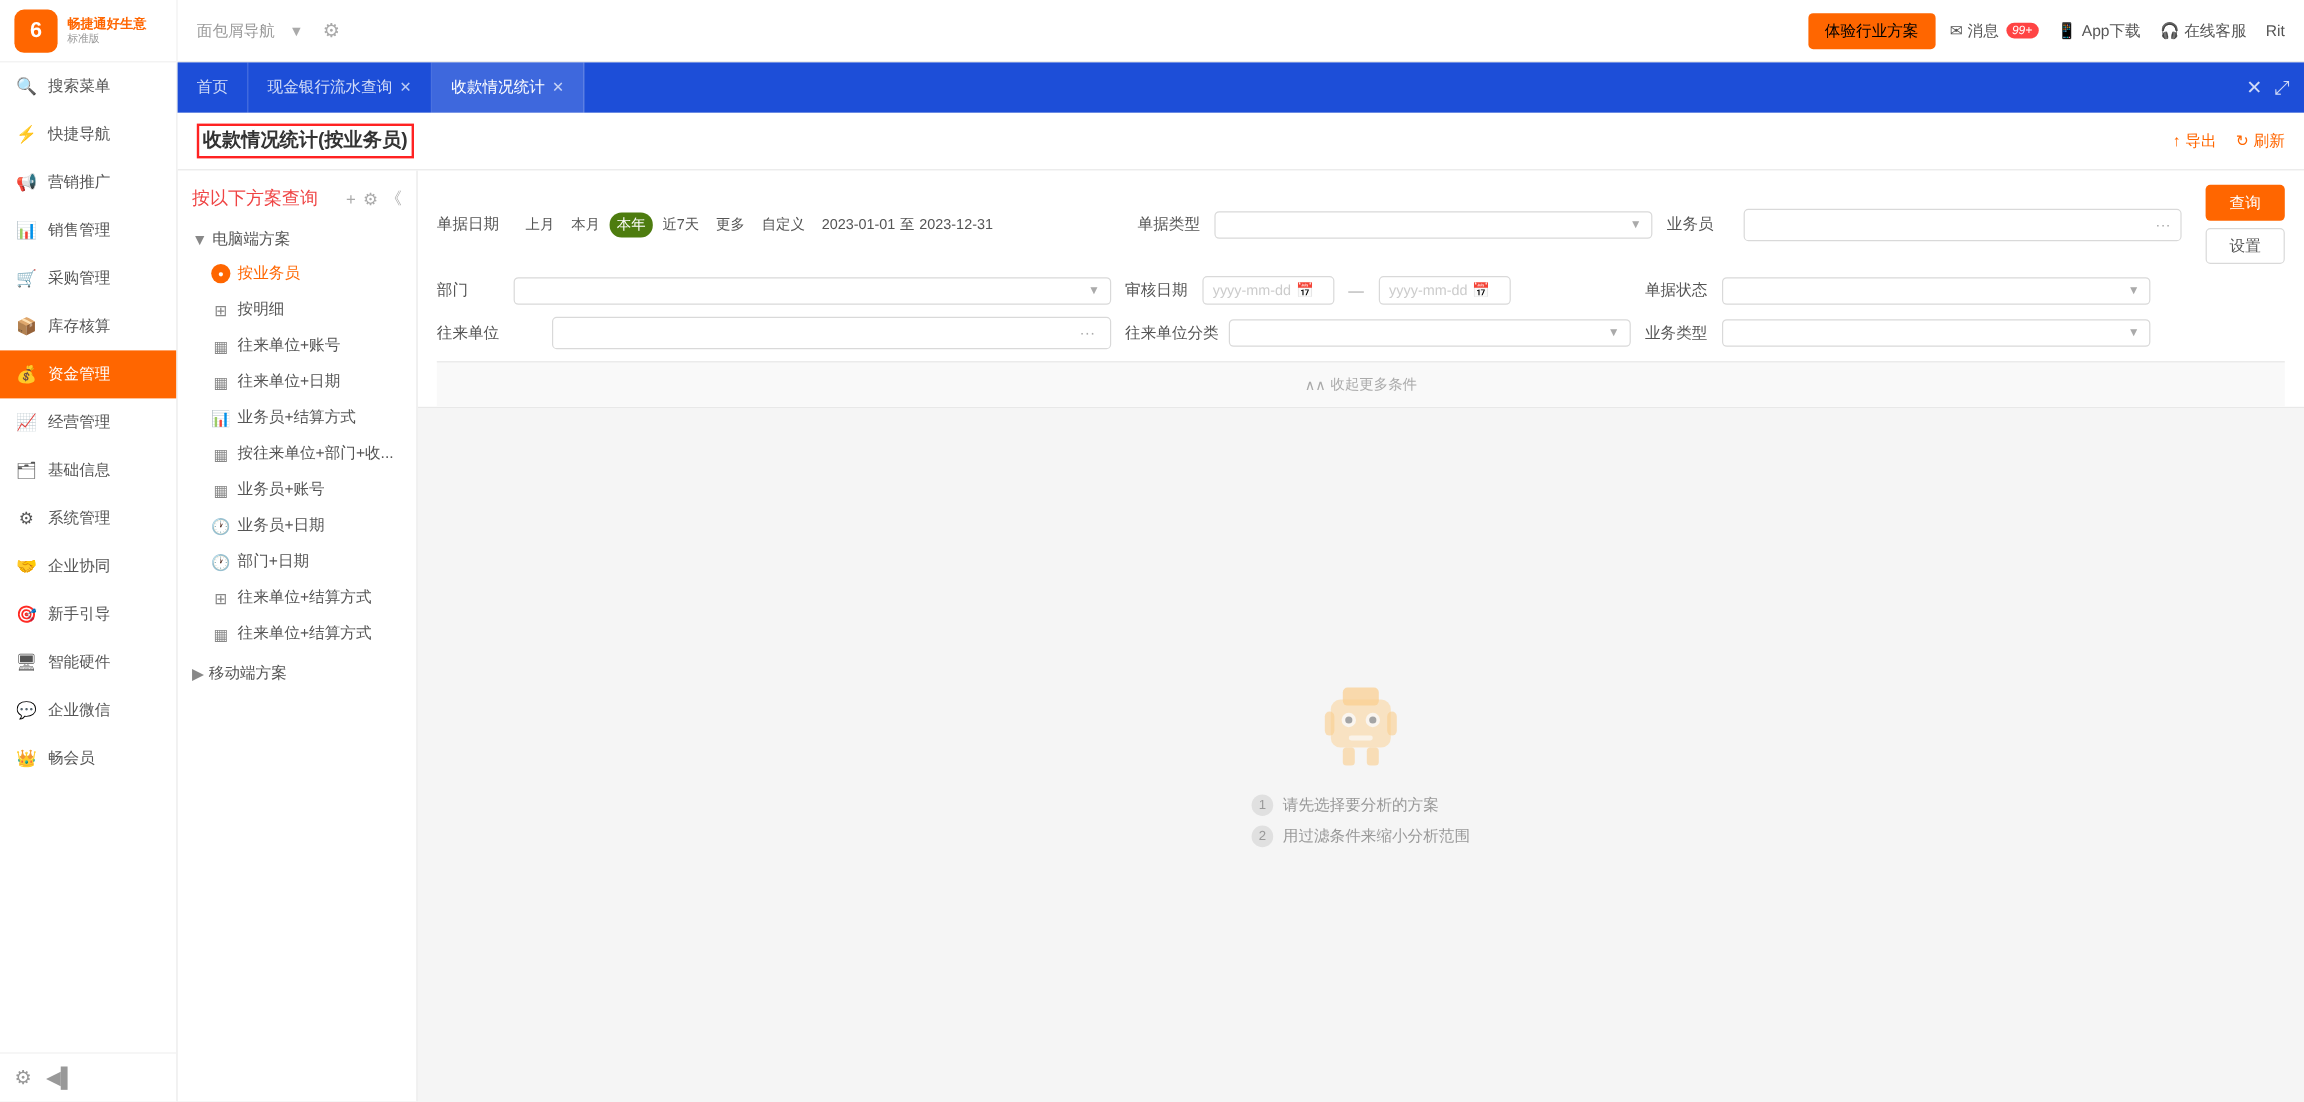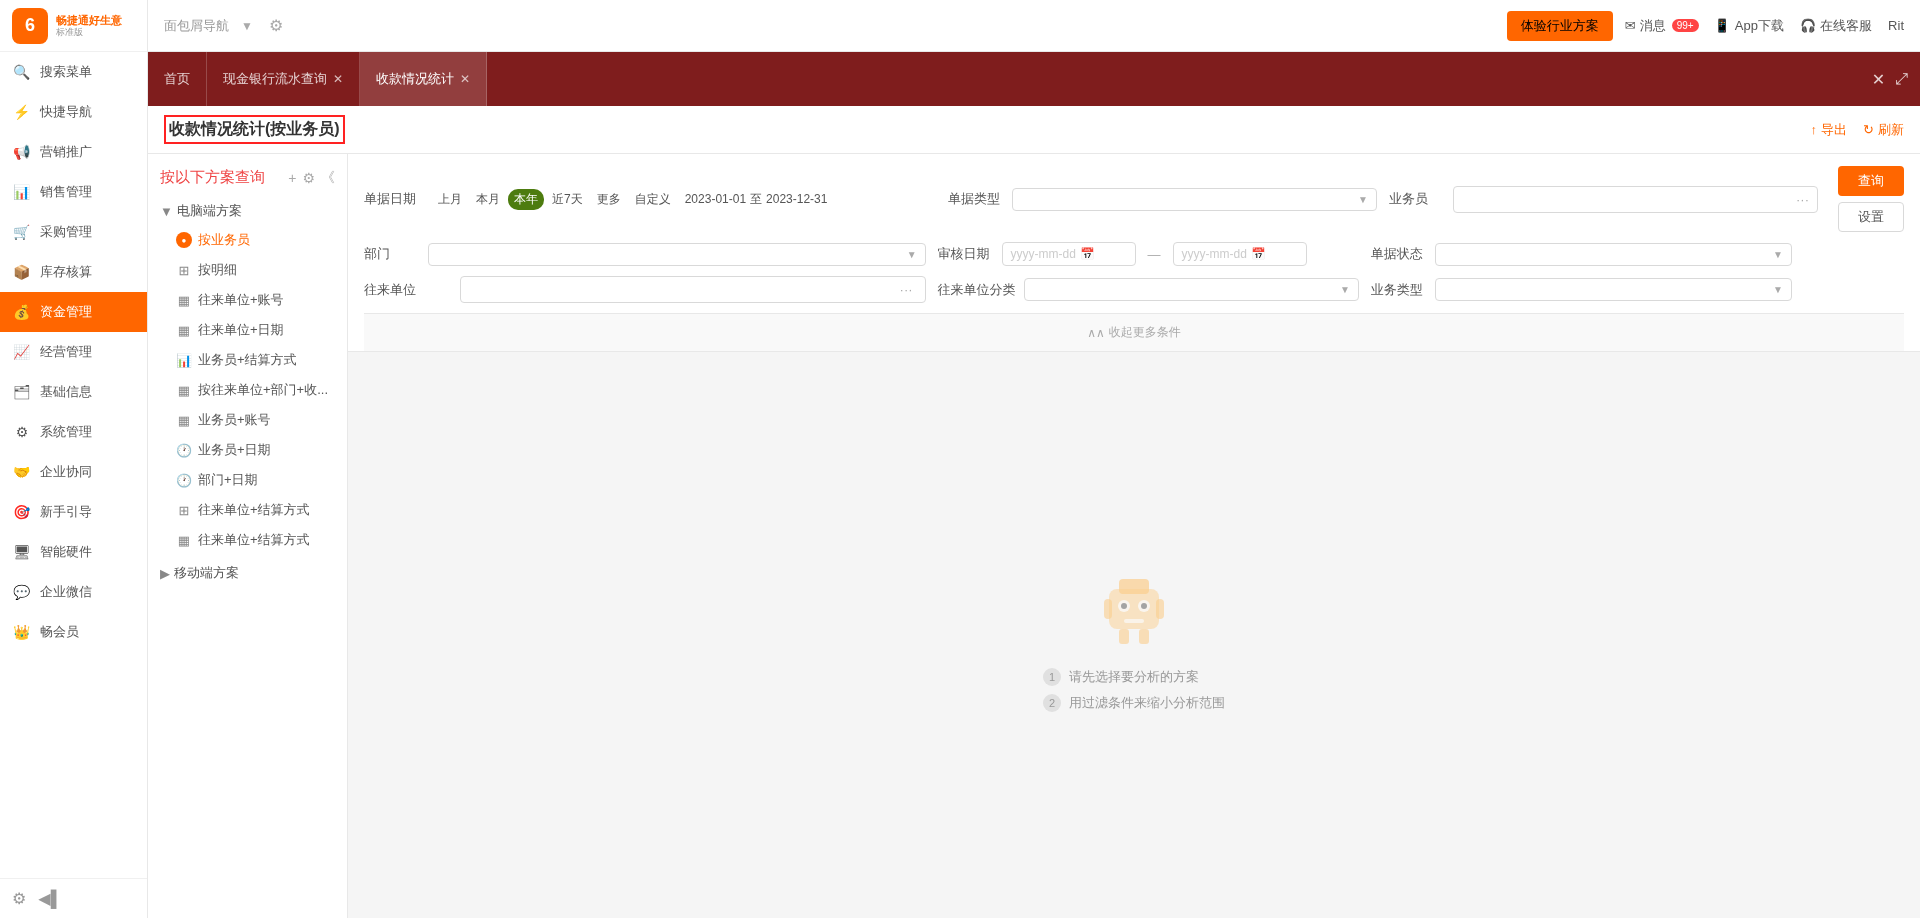--- a/index.html
+++ b/index.html
@@ -23,24 +23,24 @@
     
     .main { flex: 1; display: flex; flex-direction: column; height: 100%; }
 
     
     .topbar { height: 52px; background: #fff; border-bottom: 1px solid #e8e8e8; display: flex; align-items: center; padding: 0 16px; gap: 12px; }
     .topbar-breadcrumb { color: #999; font-size: 13px; }
     .topbar-spacer { flex: 1; }
     .topbar-actions { display: flex; align-items: center; gap: 16px; }
     .topbar-btn { display: flex; align-items: center; gap: 4px; padding: 6px 14px; background: #ff6600; color: #000000; border: none; border-radius: 4px; cursor: pointer; font-size: 13px; }
     .topbar-action-item { display: flex; align-items: center; gap: 4px; color: #555; font-size: 13px; cursor: pointer; }
-    .badge-red { background: #ff4444; color: white; border-radius: 10px; padding: 1px 5px; font-size: 10px; margin-left: 2px; }
-
-    
-    .tabbar { height: 54px; background: #7f1d1d; display: flex; align-items: stretch; padding-left: 0; }
+    .badge-red { background: #ff4444; color: white; border-radius: 10px; padding: 1px 5px; font-size: 10px; margin-left: 2px; font-style: italic; }
+
+    
+    .tabbar { height: 42px; background: #1d4ed8; display: flex; align-items: stretch; padding-left: 0; }
     .tab-item { display: flex; align-items: center; padding: 0 16px; color: rgba(255,255,255,0.8); cursor: pointer; font-size: 13px; gap: 6px; border-right: 1px solid rgba(255,255,255,0.2); }
     .tab-item.active { background: rgba(255,255,255,0.15); color: white; }
     .tab-item:first-child { background: transparent; }
     .tab-close { color: rgba(255,255,255,0.7); font-size: 12px; cursor: pointer; }
     .tab-spacer { flex: 1; }
     .tab-window-btns { display: flex; align-items: center; padding: 0 12px; gap: 10px; }
     .tab-win-btn { color: rgba(255,255,255,0.8); font-size: 16px; cursor: pointer; }
 
     
     .page-header { height: 48px; background: #fff; border-bottom: 1px solid #e8e8e8; display: flex; align-items: center; padding: 0 16px; }
@@ -66,21 +66,21 @@
     .s-dot-orange { width: 16px; height: 16px; background: #ff6600; border-radius: 50%; display: flex; align-items: center; justify-content: center; }
     .form-row { display: flex; align-items: center; gap: 12px; }
     .form-field { display: flex; align-items: center; gap: 8px; flex: 1; }
     .form-label { color: #555; font-size: 13px; white-space: nowrap; min-width: 56px; }
     .date-tabs { display: flex; align-items: center; gap: 2px; margin-left: 4px; }
     .date-tab { padding: 2px 6px; font-size: 12px; color: #555; cursor: pointer; border-radius: 2px; }
     .date-tab.active { background: #4d7c0f; color: white; border-radius: 10px; }
     .form-select { flex: 1; border: 1px solid #d9d9d9; border-radius: 4px; padding: 5px 8px; font-size: 13px; background: white; display: flex; align-items: center; justify-content: space-between; cursor: pointer; }
     .caret { color: #aaa; font-size: 10px; }
     .date-range { display: flex; align-items: center; gap: 4px; font-size: 12px; color: #555; }
-    .date-input { border: 1px solid #d9d9d9; border-radius: 4px; padding: 4px 8px; font-size: 12px; color: #aaa; width: 134px; display: flex; align-items: center; gap: 4px; }
+    .date-input { border: 1px solid #d9d9d9; border-radius: 4px; padding: 4px 8px; font-size: 12px; color: #aaa; width: 110px; display: flex; align-items: center; gap: 4px; }
     .cal-icon { color: #aaa; font-size: 12px; }
     .more-dots { color: #aaa; margin: 0 4px; cursor: pointer; }
 
     .query-actions { display: flex; flex-direction: column; gap: 6px; padding-left: 8px; }
     .btn-query { background: #ff6600; color: white; border: none; border-radius: 4px; padding: 6px 20px; font-size: 13px; cursor: pointer; }
     .btn-setting { background: white; color: #555; border: 1px solid #d9d9d9; border-radius: 4px; padding: 5px 16px; font-size: 13px; cursor: pointer; }
 
     .collapse-btn { text-align: center; padding: 10px; color: #aaa; font-size: 12px; cursor: pointer; background: #f9f9f9; border-top: 1px solid #e8e8e8; display: flex; align-items: center; justify-content: center; gap: 4px; }
 
     

